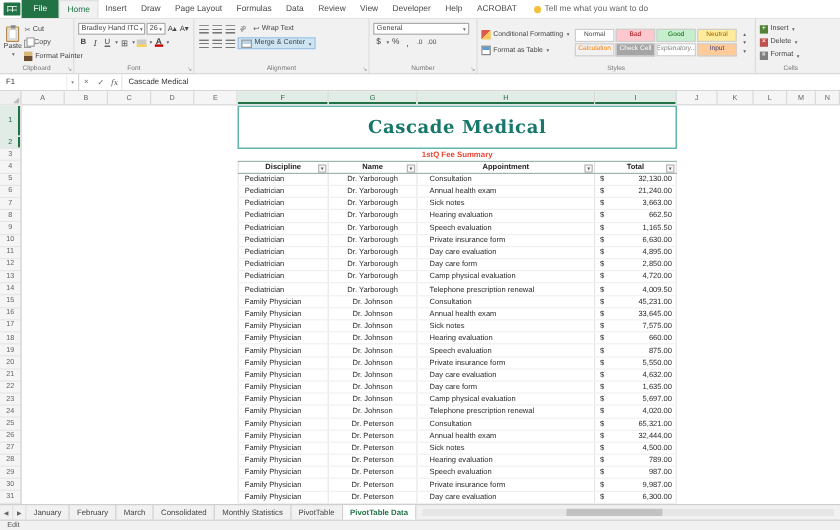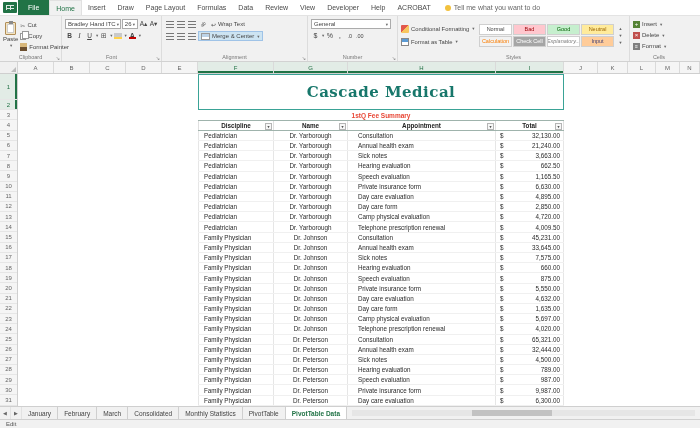--- a/index.html
+++ b/index.html
@@ -356,20 +356,28 @@
       </div>
       <div class="cbtn">
         <span class="ic-format"></span>
         <span>Format</span>
         <span class="dd">▾</span>
       </div>
       <span class="glabel">Cells</span>
     </div>
   </div>
 
+  <div class="fbar">
+    <div class="namebox">F1</div>
+    <div class="nb-dd">▾</div>
+    <div class="fb-btn fb-x"></div>
+    <div class="fb-btn fb-ok"></div>
+    <div class="fb-btn fb-fx">fx</div>
+    <div class="fvalue">Cascade Medical</div>
+  </div>
 
   <div class="headers-row">
     <div class="corner"></div>
     <div class="col-headers">
       <div class="col-h">A</div>
         <div class="col-h">B</div>
         <div class="col-h">C</div>
         <div class="col-h">D</div>
         <div class="col-h">E</div>
         <div class="col-h">F</div>

